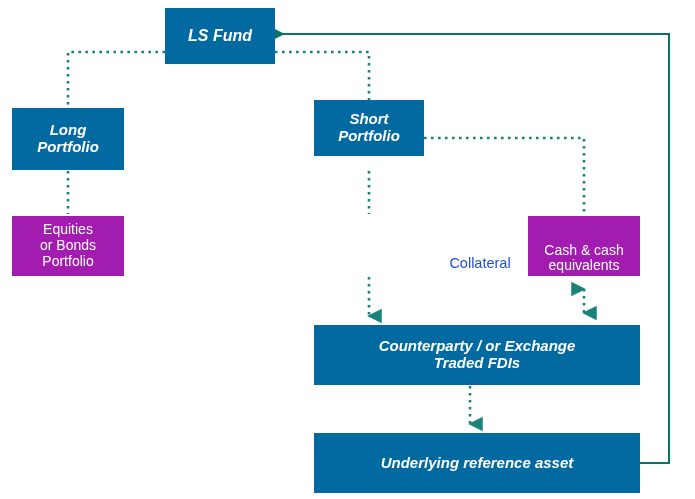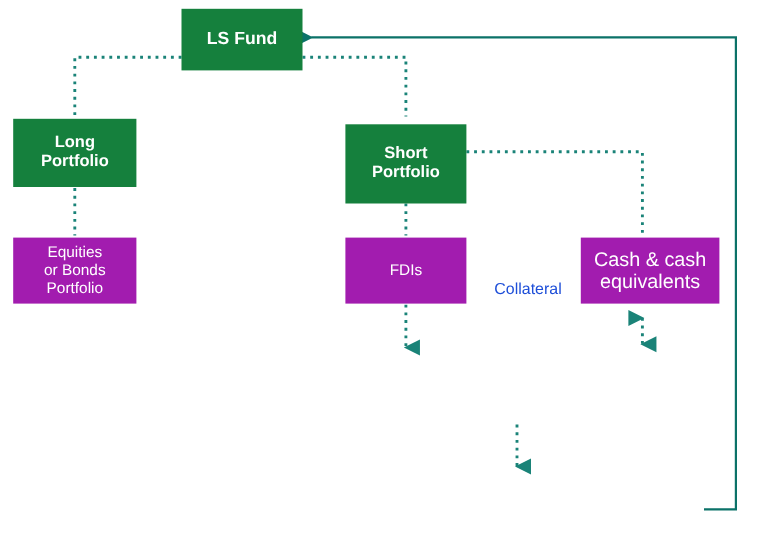--- a/index.html
+++ b/index.html
@@ -30,32 +30,32 @@
     display: flex;
     align-items: center;
     justify-content: center;
     text-align: center;
     color: #ffffff;
     font-weight: bold;
     line-height: 1.12;
     box-sizing: border-box;
     padding: 2px 6px;
   }
-  .node.teal { background: #15803d; }
+  .node.teal { background: #0369a1; font-style: italic; }
   .node.blue { background: #a21caf; }
   .node.blue .node-label { font-weight: normal; }
   .node-label { display: block; white-space: pre-line; }
 
   
   #node-ls-fund      { left: 165px; top: 8px;   width: 110px; height: 56px;  font-size: 16px; }
   #node-long-portfolio  { left: 12px;  top: 108px; width: 112px; height: 62px; font-size: 15px; }
-  #node-short-portfolio { left: 314px; top: 113px; width: 110px; height: 72px; font-size: 15px; }
+  #node-short-portfolio { left: 314px; top: 100px; width: 110px; height: 56px; font-size: 15px; }
   #node-equities     { left: 12px;  top: 216px; width: 112px; height: 60px; font-size: 14px; }
   #node-fdis         { left: 314px; top: 216px; width: 110px; height: 60px; font-size: 14px; }
-  #node-cash         { left: 528px; top: 216px; width: 126px; height: 60px; font-size: 18px; }
+  #node-cash         { left: 528px; top: 216px; width: 112px; height: 60px; font-size: 14px; align-items: flex-end; }
   #node-counterparty { left: 314px; top: 325px; width: 326px; height: 60px; font-size: 15px; }
   #node-underlying   { left: 314px; top: 433px; width: 326px; height: 60px; font-size: 15px; }
 
   .free-text {
     position: absolute;
     color: #1d4ed8;
     text-align: center;
     line-height: 1.22;
     white-space: pre-line;
   }
@@ -122,27 +122,31 @@
     <span class="node-label">Short
 Portfolio</span>
   </div>
 
   <div class="node blue" id="node-equities">
     <span class="node-label">Equities
 or Bonds
 Portfolio</span>
   </div>
 
-  <div class="node blue" id="node-fdis">
-    <span class="node-label">FDIs</span>
-  </div>
 
   <div class="node blue" id="node-cash">
     <span class="node-label">Cash &amp; cash
 equivalents</span>
   </div>
 
+  <div class="node teal" id="node-counterparty">
+    <span class="node-label">Counterparty / or Exchange
+Traded FDIs</span>
+  </div>
 
+  <div class="node teal" id="node-underlying">
+    <span class="node-label">Underlying reference asset</span>
+  </div>
 
 
   <div class="free-text" id="text-collateral">Collateral</div>
 
 </div>
 
 </body></html>

